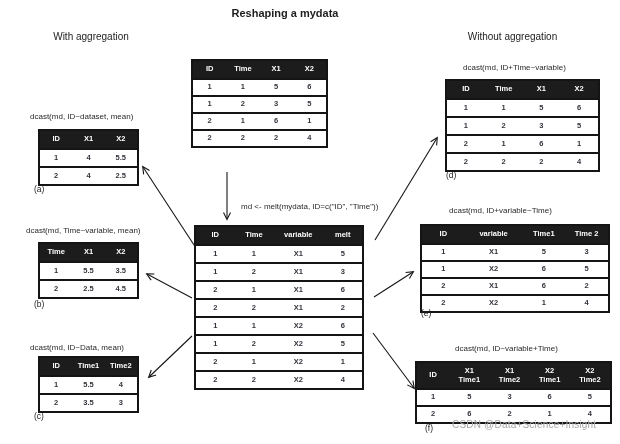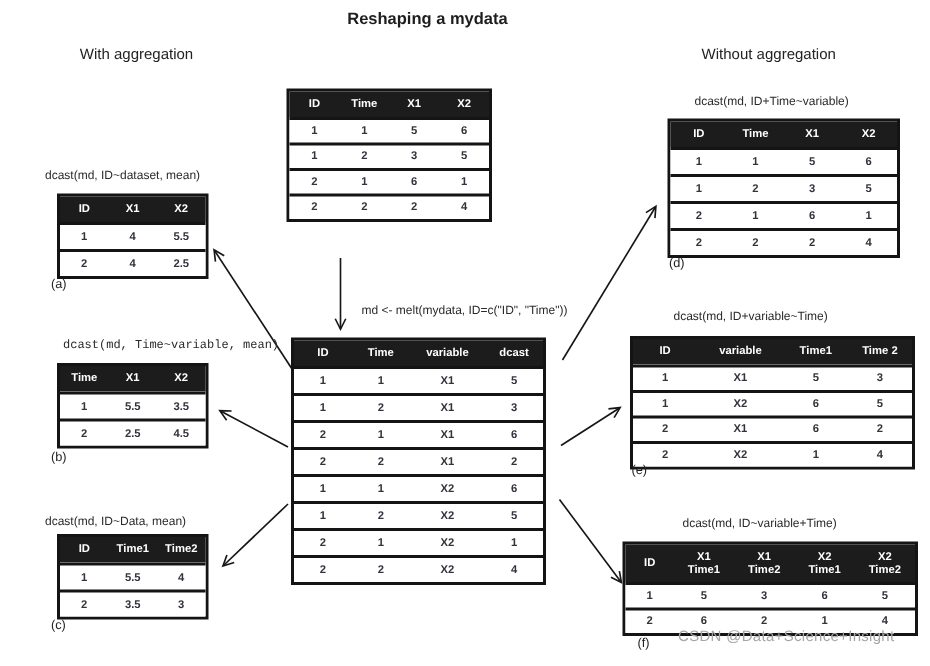--- a/index.html
+++ b/index.html
@@ -93,21 +93,21 @@
         <div class="tcell">4</div>
       </div>
     </div>
 
   <div class="abs code-text" style="left:241px;top:202px;">md &lt;- melt(mydata, ID=c("ID", "Time"))</div>
   <div class="abs tbl tbl-melted" style="left:194px;top:225px;width:170px;">
       <div class="trow thead">
         <div class="tcell">ID</div>
         <div class="tcell">Time</div>
         <div class="tcell">variable</div>
-        <div class="tcell">dcast</div>
+        <div class="tcell">melt</div>
       </div>
       <div class="trow tbody">
         <div class="tcell">1</div>
         <div class="tcell">1</div>
         <div class="tcell">X1</div>
         <div class="tcell">5</div>
       </div>
       <div class="trow tbody">
         <div class="tcell">1</div>
         <div class="tcell">2</div>
@@ -165,21 +165,21 @@
         <div class="tcell">5.5</div>
       </div>
       <div class="trow tbody">
         <div class="tcell">2</div>
         <div class="tcell">4</div>
         <div class="tcell">2.5</div>
       </div>
     </div>
   <div class="abs fig-label" style="left:34px;top:184px;">(a)</div>
 
-  <div class="abs dcast-title" style="left:42px;top:226px;font-family:Liberation Mono, monospace;">dcast(md, Time~variable, mean)</div>
+  <div class="abs dcast-title" style="left:26px;top:226px;">dcast(md, Time~variable, mean)</div>
   <div class="abs tbl tbl-3col" style="left:38px;top:242px;width:101px;">
       <div class="trow thead">
         <div class="tcell">Time</div>
         <div class="tcell">X1</div>
         <div class="tcell">X2</div>
       </div>
       <div class="trow tbody">
         <div class="tcell">1</div>
         <div class="tcell">5.5</div>
         <div class="tcell">3.5</div>

